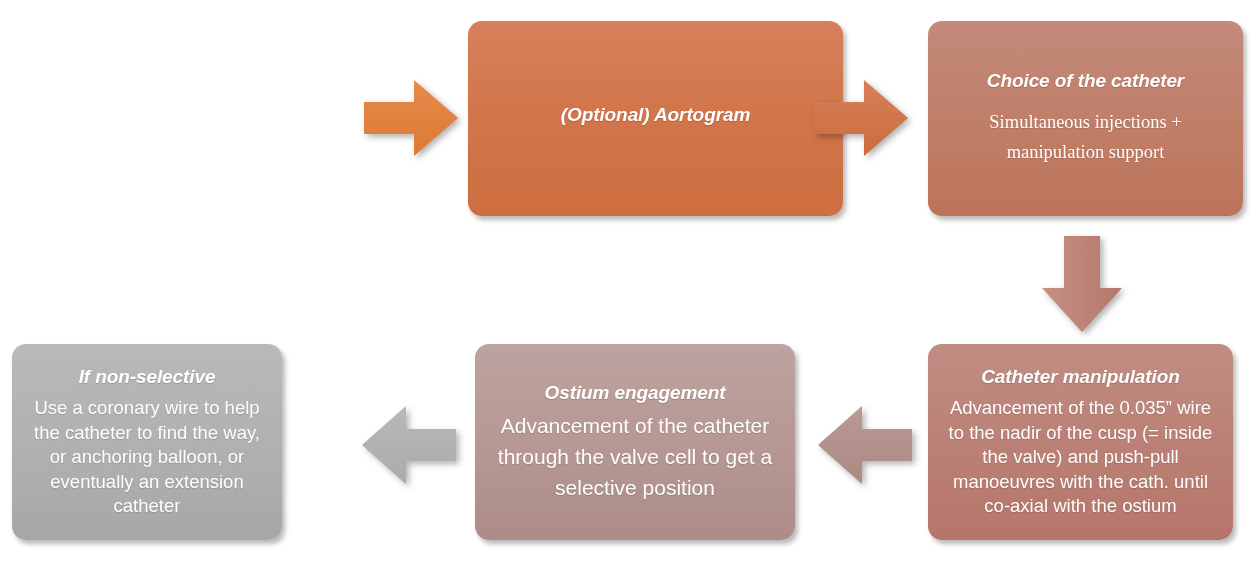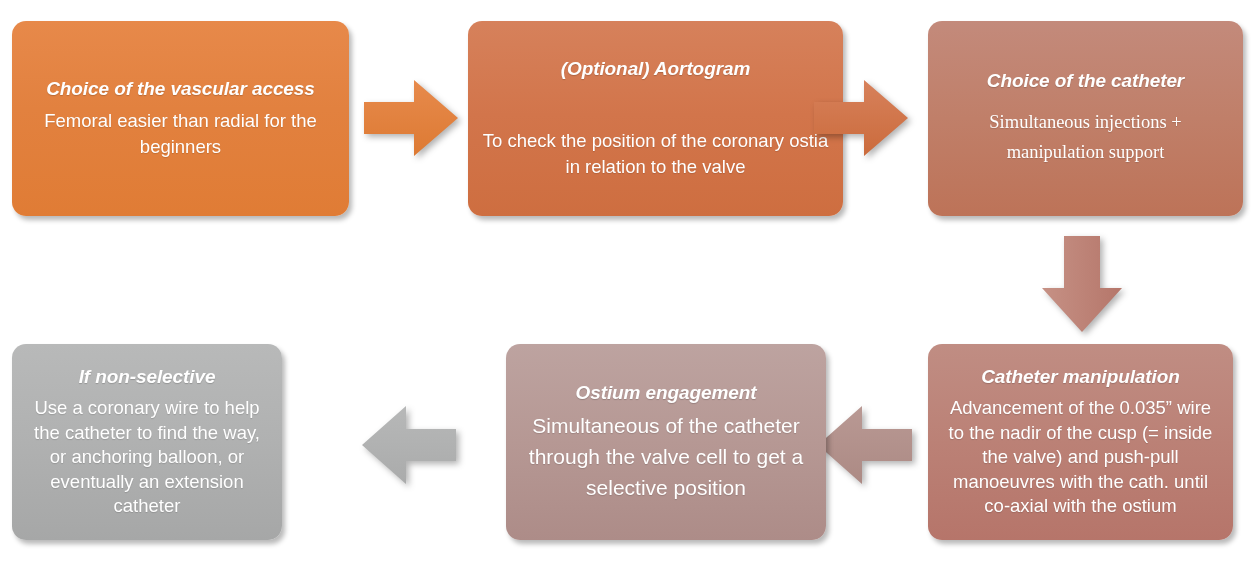--- a/index.html
+++ b/index.html
@@ -69,21 +69,20 @@
     left: 928px; top: 21px;  width: 315px; height: 195px;
     background: linear-gradient(180deg, #c38a7b 0%, #c07f69 50%, #bd7358 100%);
   }
   #node-catheter-manipulation {
     left: 928px; top: 344px; width: 305px; height: 196px;
     background: linear-gradient(180deg, #c08d83 0%, #bb8176 50%, #b6756a 100%);
   }
   #node-ostium-engagement {
     left: 475px; top: 344px; width: 320px; height: 196px;
     background: linear-gradient(180deg, #bda3a0 0%, #b69894 50%, #ad8c88 100%);
-    margin-left: 31px;
   }
   #node-non-selective {
     left: 12px;  top: 344px; width: 270px; height: 196px;
     background: linear-gradient(180deg, #b8b9b9 0%, #b0b1b1 50%, #a6a7a7 100%);
   }
 
   
   .arrow {
     position: absolute;
     filter: drop-shadow(3px 3px 3px rgba(0,0,0,0.3));
@@ -94,40 +93,35 @@
   #arrow-2 { left: 814px; top: 78px;  width: 94px;  height: 80px; }
   #arrow-3 { left: 1040px; top: 236px; width: 84px;  height: 96px; }
   #arrow-4 { left: 818px; top: 404px; width: 94px;  height: 82px; }
   #arrow-5 { left: 362px; top: 404px; width: 94px;  height: 82px; }
 </style>
 </head>
 <body>
 
 <div id="canvas">
 
-  <div class="node" id="node-vascular-access">
-    <div class="title">Choice of the vascular access</div>
-    <div class="body">Femoral easier than radial for the beginners</div>
-  </div>
 
   <div class="arrow" id="arrow-1">
     <svg width="94" height="80" viewBox="0 0 94 80" xmlns="http://www.w3.org/2000/svg">
       <defs>
         <linearGradient id="g1" x1="0" y1="0" x2="0" y2="1">
           <stop offset="0%" stop-color="#e78a4c"></stop>
           <stop offset="100%" stop-color="#dd7a33"></stop>
         </linearGradient>
       </defs>
       <polygon points="0,24 50,24 50,2 94,40 50,78 50,56 0,56" fill="url(#g1)"></polygon>
     </svg>
   </div>
 
   <div class="node" id="node-aortogram">
     <div class="title">(Optional) Aortogram</div>
-    <div class="body">To check the position of the coronary ostia in relation to the valve</div>
   </div>
 
   <div class="arrow" id="arrow-2">
     <svg width="94" height="80" viewBox="0 0 94 80" xmlns="http://www.w3.org/2000/svg">
       <defs>
         <linearGradient id="g2" x1="0" y1="0" x2="0" y2="1">
           <stop offset="0%" stop-color="#d7815b"></stop>
           <stop offset="100%" stop-color="#cb6b3c"></stop>
         </linearGradient>
       </defs>
@@ -164,21 +158,21 @@
           <stop offset="0%" stop-color="#b99994"></stop>
           <stop offset="100%" stop-color="#ac8a84"></stop>
         </linearGradient>
       </defs>
       <polygon points="94,25 44,25 44,2 0,41 44,80 44,57 94,57" fill="url(#g4)"></polygon>
     </svg>
   </div>
 
   <div class="node" id="node-ostium-engagement">
     <div class="title">Ostium engagement</div>
-    <div class="body big">Simultaneous of the catheter through the valve cell to get a selective position</div>
+    <div class="body big">Advancement of the catheter through the valve cell to get a selective position</div>
   </div>
 
   <div class="arrow" id="arrow-5">
     <svg width="94" height="82" viewBox="0 0 94 82" xmlns="http://www.w3.org/2000/svg">
       <defs>
         <linearGradient id="g5" x1="0" y1="0" x2="0" y2="1">
           <stop offset="0%" stop-color="#b7b8b8"></stop>
           <stop offset="100%" stop-color="#aaabab"></stop>
         </linearGradient>
       </defs>

